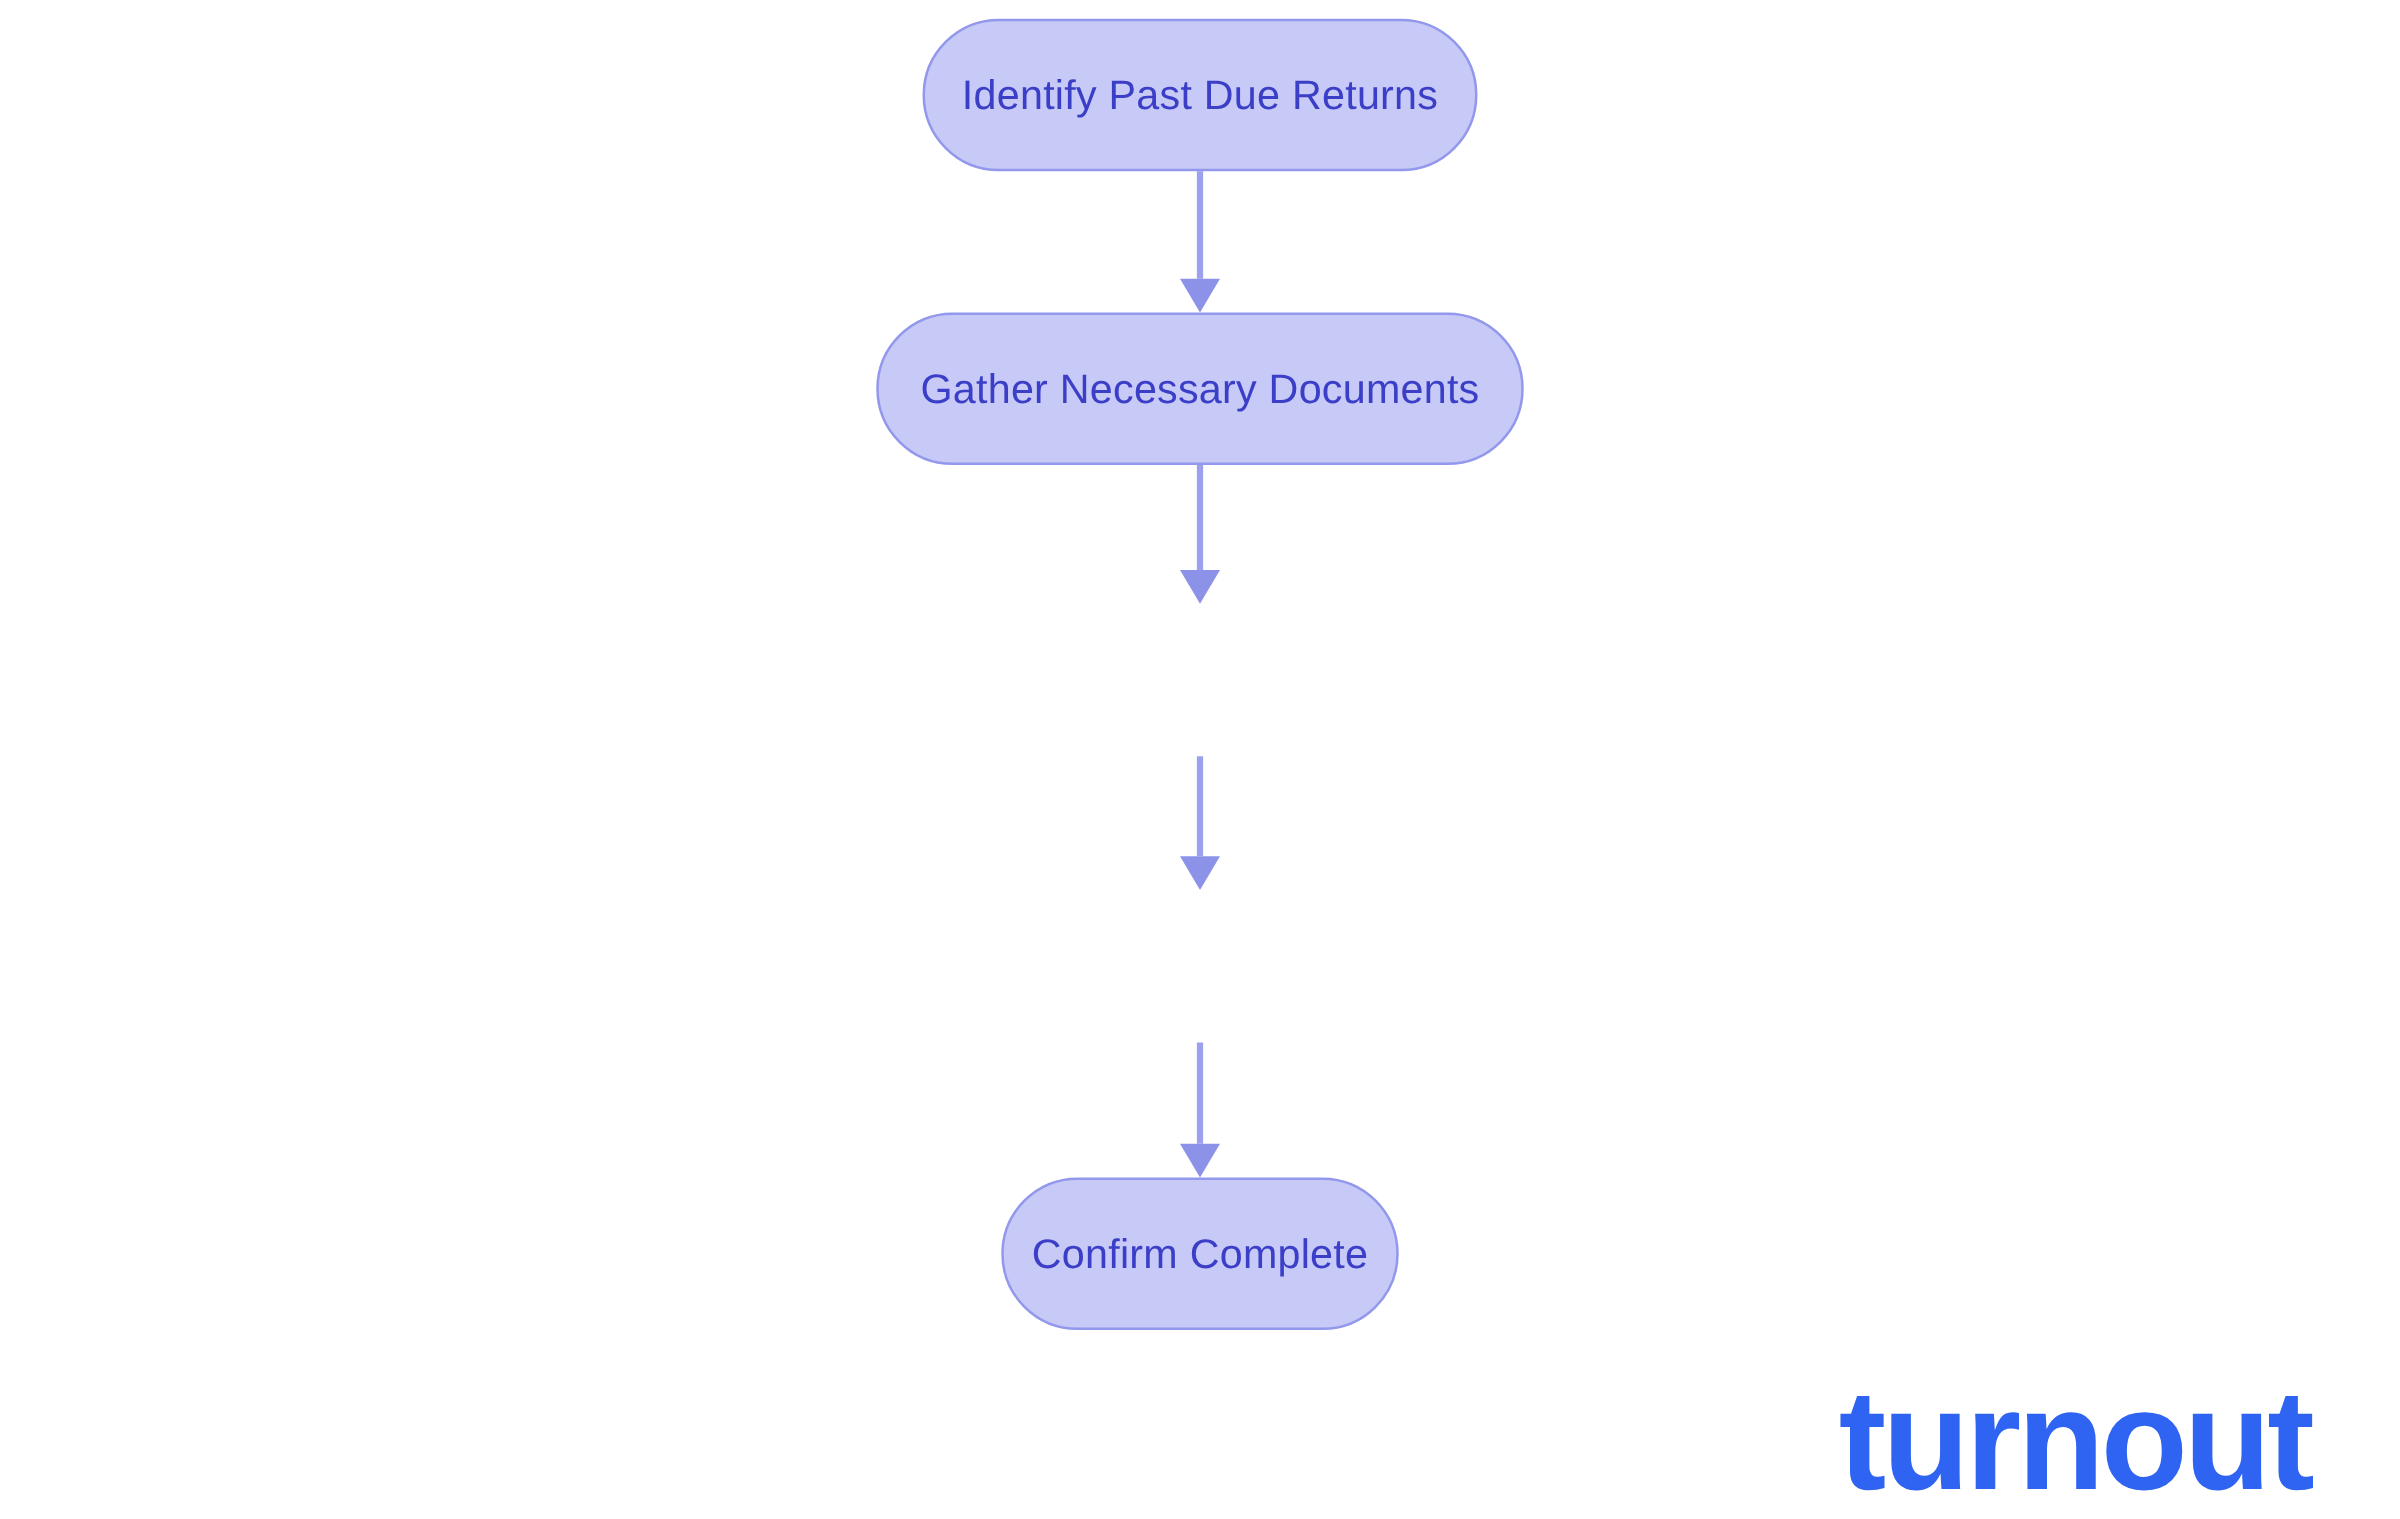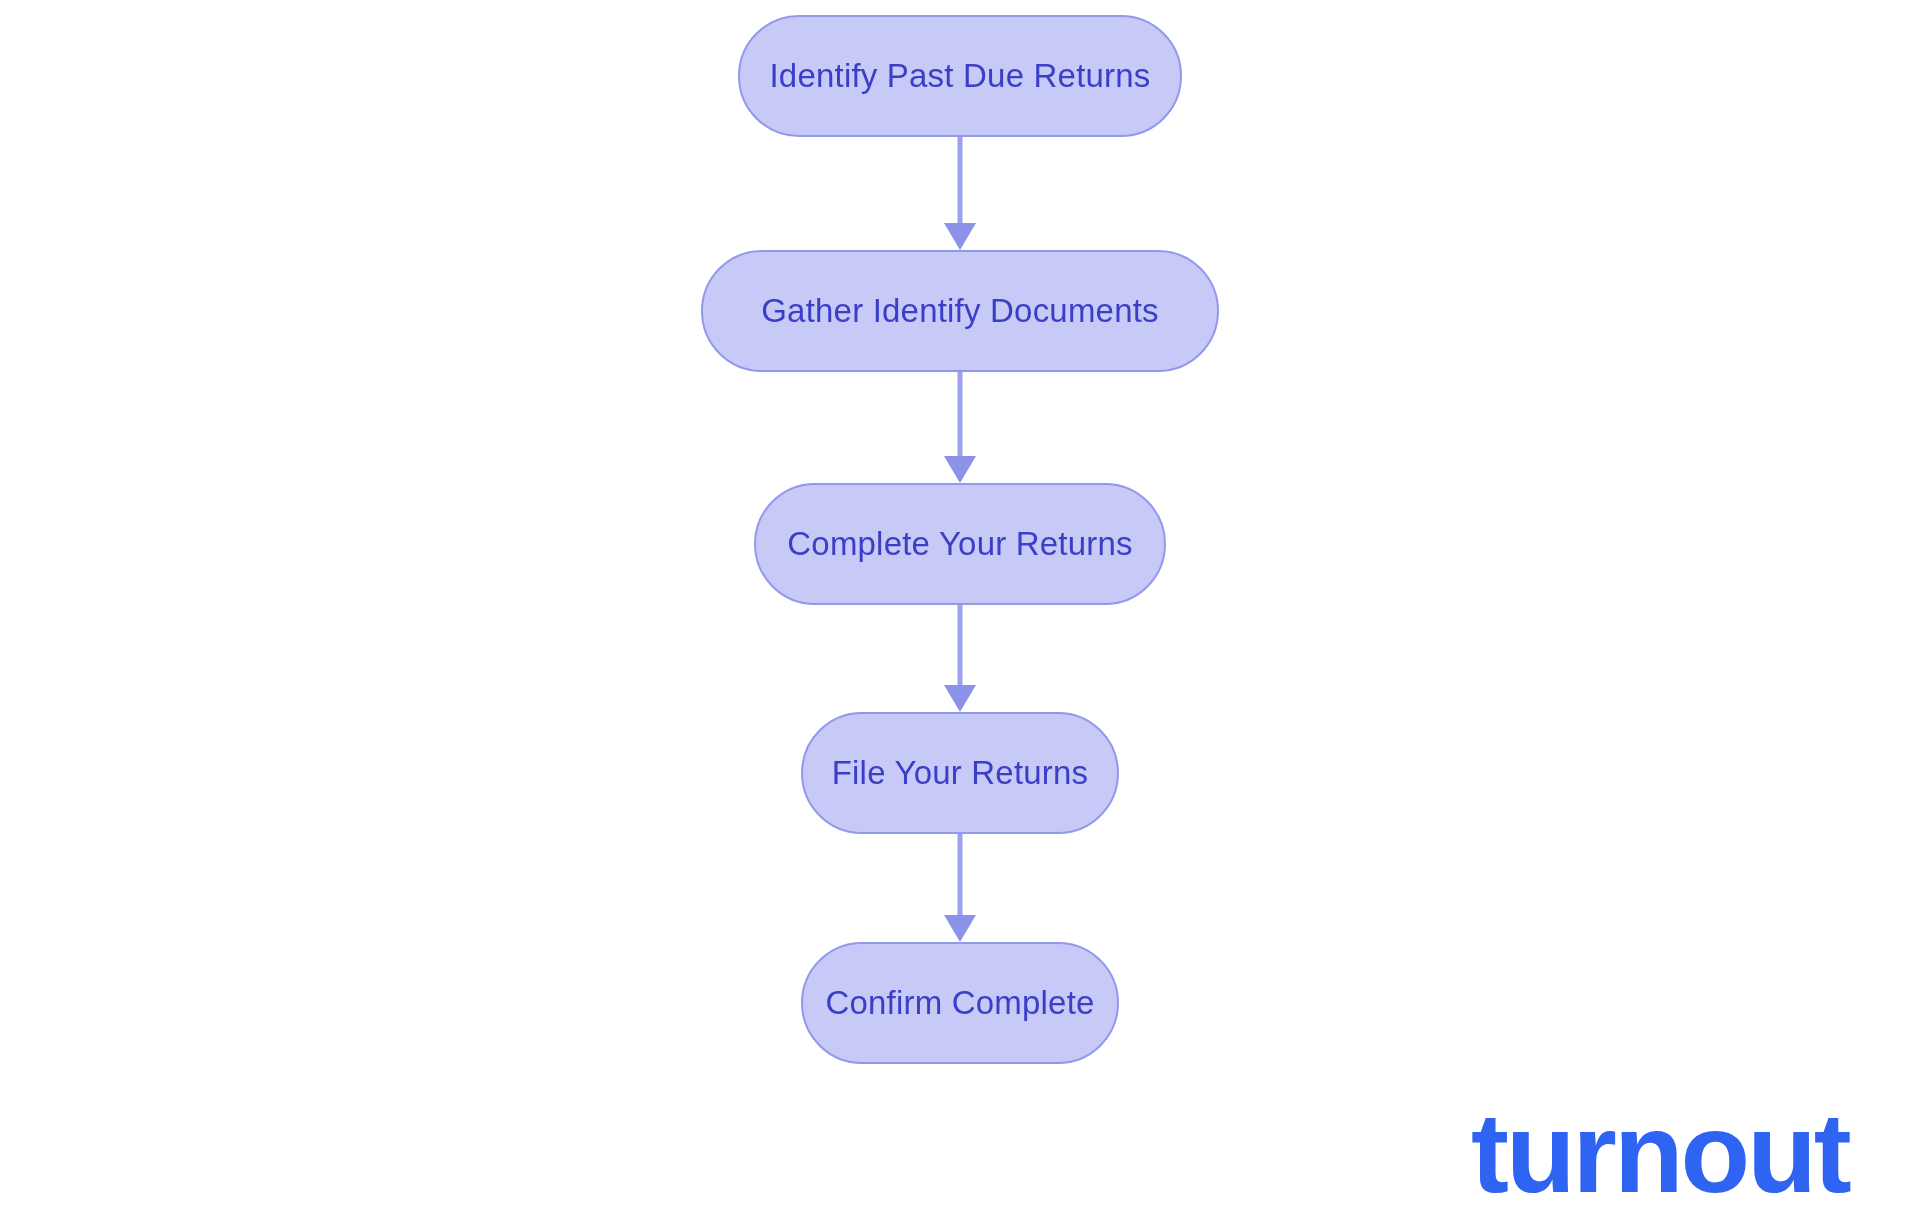--- a/index.html
+++ b/index.html
@@ -89,36 +89,30 @@
 <div class="canvas">
 
   <div class="flow-node node-1">
     <span>Identify Past Due Returns</span>
   </div>
 
   <div class="edge-line edge-1-line"></div>
   <div class="edge-head edge-1-head"></div>
 
   <div class="flow-node node-2">
-    <span>Gather Identify Documents</span>
+    <span>Gather Necessary Documents</span>
   </div>
 
   <div class="edge-line edge-2-line"></div>
   <div class="edge-head edge-2-head"></div>
 
-  <div class="flow-node node-3">
-    <span>Complete Your Returns</span>
-  </div>
 
   <div class="edge-line edge-3-line"></div>
   <div class="edge-head edge-3-head"></div>
 
-  <div class="flow-node node-4">
-    <span>File Your Returns</span>
-  </div>
 
   <div class="edge-line edge-4-line"></div>
   <div class="edge-head edge-4-head"></div>
 
   <div class="flow-node node-5">
     <span>Confirm Complete</span>
   </div>
 
   <div class="logo">turnout</div>
 

